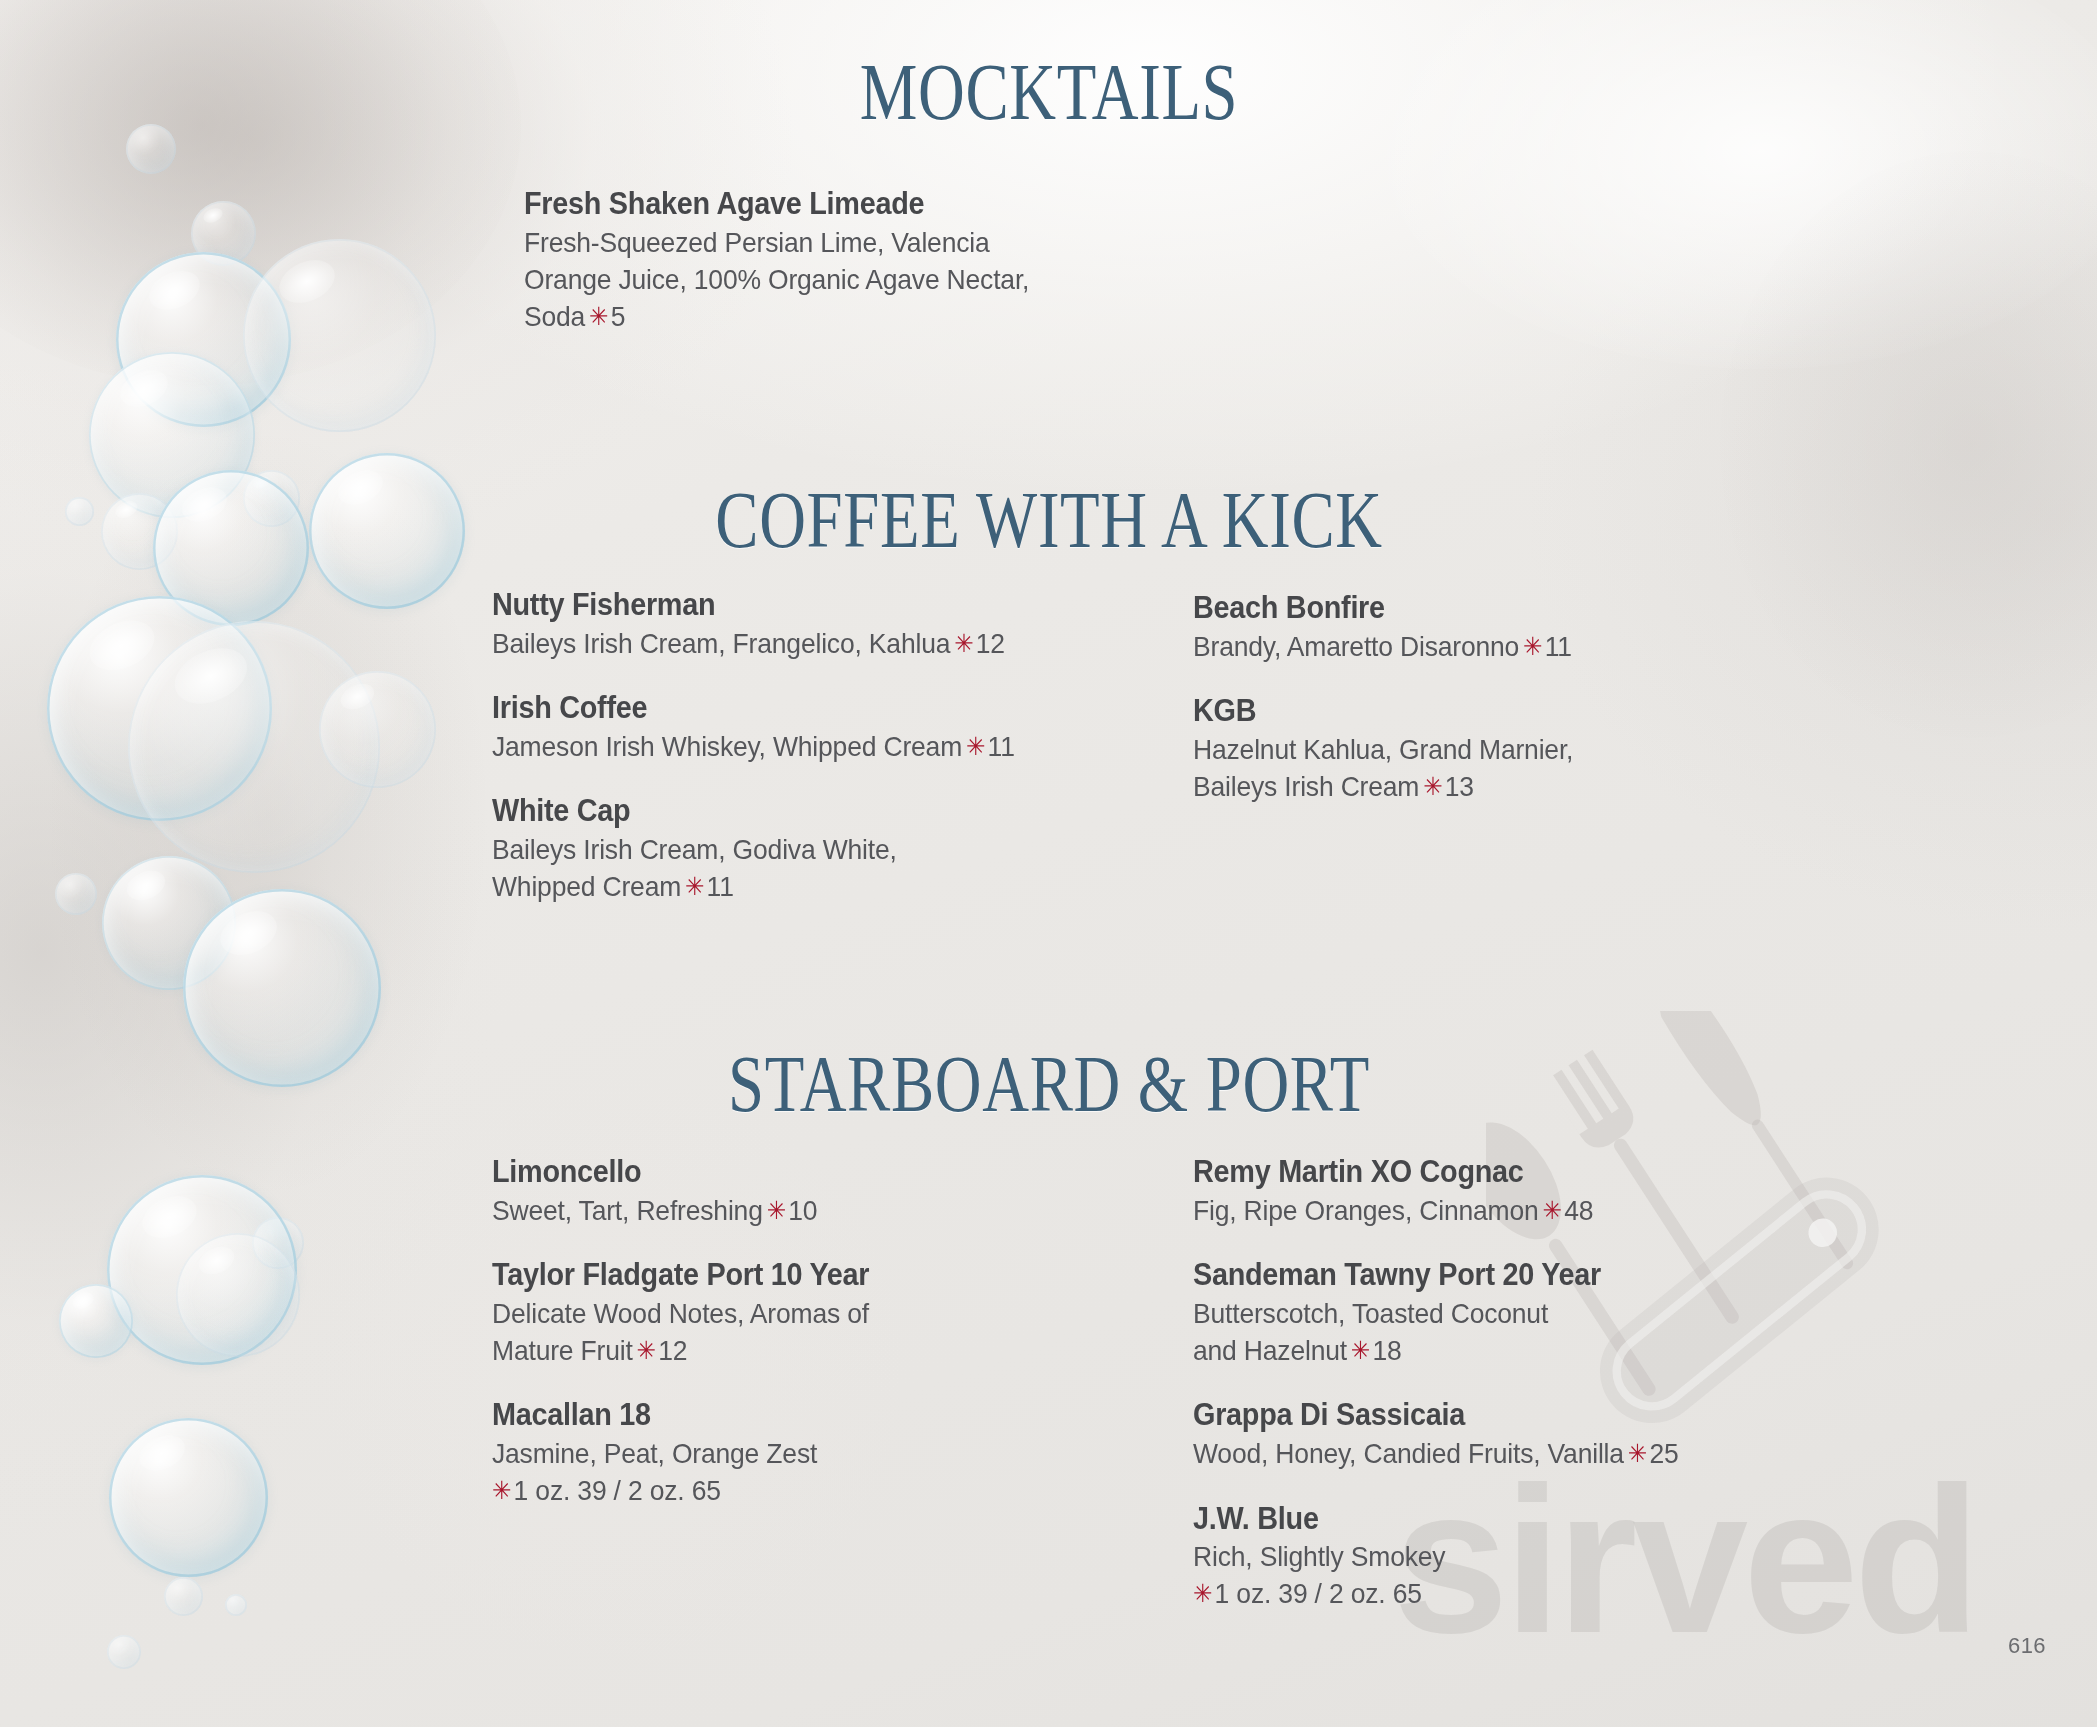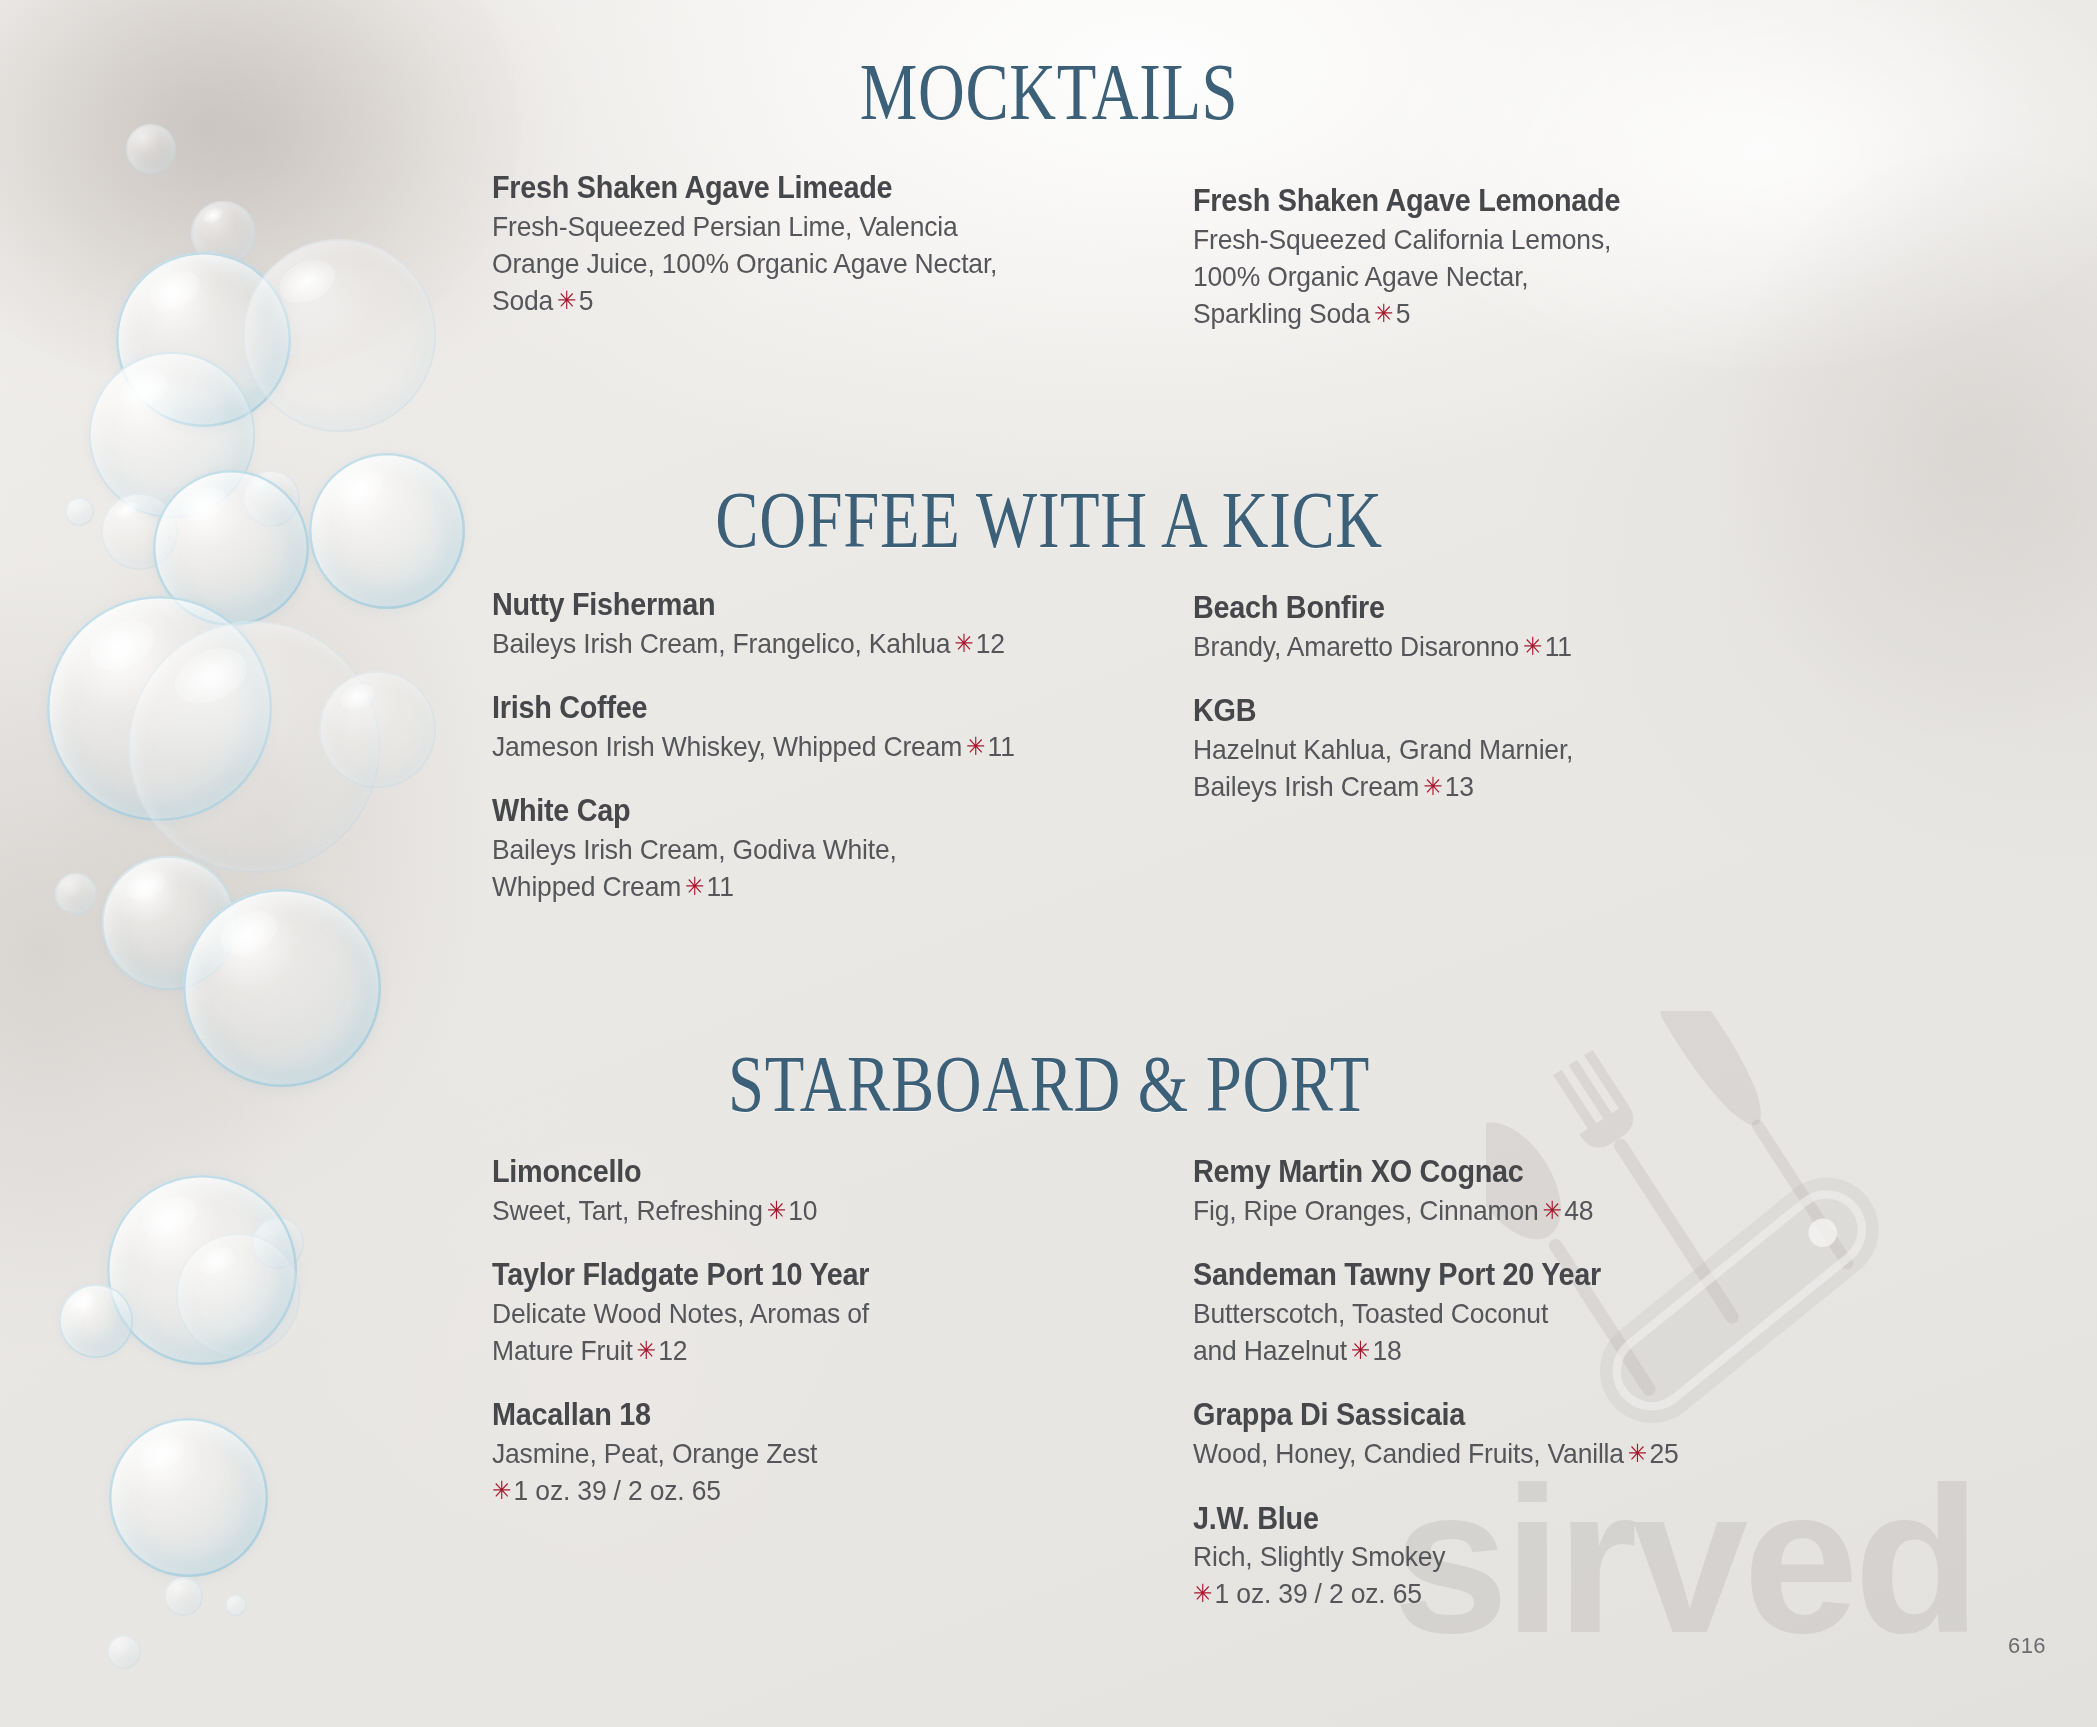--- a/index.html
+++ b/index.html
@@ -182,21 +182,21 @@
     display: inline-block;
     color: #a8162c;
     font-size: 25px;
     line-height: 1;
     transform: translateY(-0.8px);
     margin: 0 2.5px 0 4.2px;
   }
   .price { color: #55565a; }
 
   
-  #sec-mocktails-left  { top: 170px; }
+  #sec-mocktails-left  { top: 186px; margin-left: 32px; }
   #sec-mocktails-right { top: 183px; }
   #sec-coffee-left     { top: 587px; }
   #sec-coffee-right    { top: 590px; }
   #sec-port-left       { top: 1154px; }
   #sec-port-right      { top: 1154px; }
 
   #page-number {
     position: absolute;
     right: 52px;
     top: 1633px;
@@ -312,30 +312,20 @@
     <div class="col col-left" id="sec-mocktails-left">
         <div class="menu-item">
           <div class="item-name">Fresh Shaken Agave Limeade</div>
           <div class="item-desc">
             <span class="line">Fresh-Squeezed Persian Lime, Valencia</span>
             <span class="line">Orange Juice, 100% Organic Agave Nectar,</span>
             <span class="line">Soda<span class="star">✳</span><span class="price">5</span></span>
           </div>
         </div>
       </div>
-    <div class="col col-right" id="sec-mocktails-right">
-        <div class="menu-item">
-          <div class="item-name">Fresh Shaken Agave Lemonade</div>
-          <div class="item-desc">
-            <span class="line">Fresh-Squeezed California Lemons,</span>
-            <span class="line">100% Organic Agave Nectar,</span>
-            <span class="line">Sparkling Soda<span class="star">✳</span><span class="price">5</span></span>
-          </div>
-        </div>
-      </div>
 
     <div class="section-title" id="title-coffee">COFFEE WITH A KICK</div>
     <div class="col col-left" id="sec-coffee-left">
         <div class="menu-item">
           <div class="item-name">Nutty Fisherman</div>
           <div class="item-desc">
             <span class="line">Baileys Irish Cream, Frangelico, Kahlua<span class="star">✳</span><span class="price">12</span></span>
           </div>
         </div>
         <div class="menu-item">

